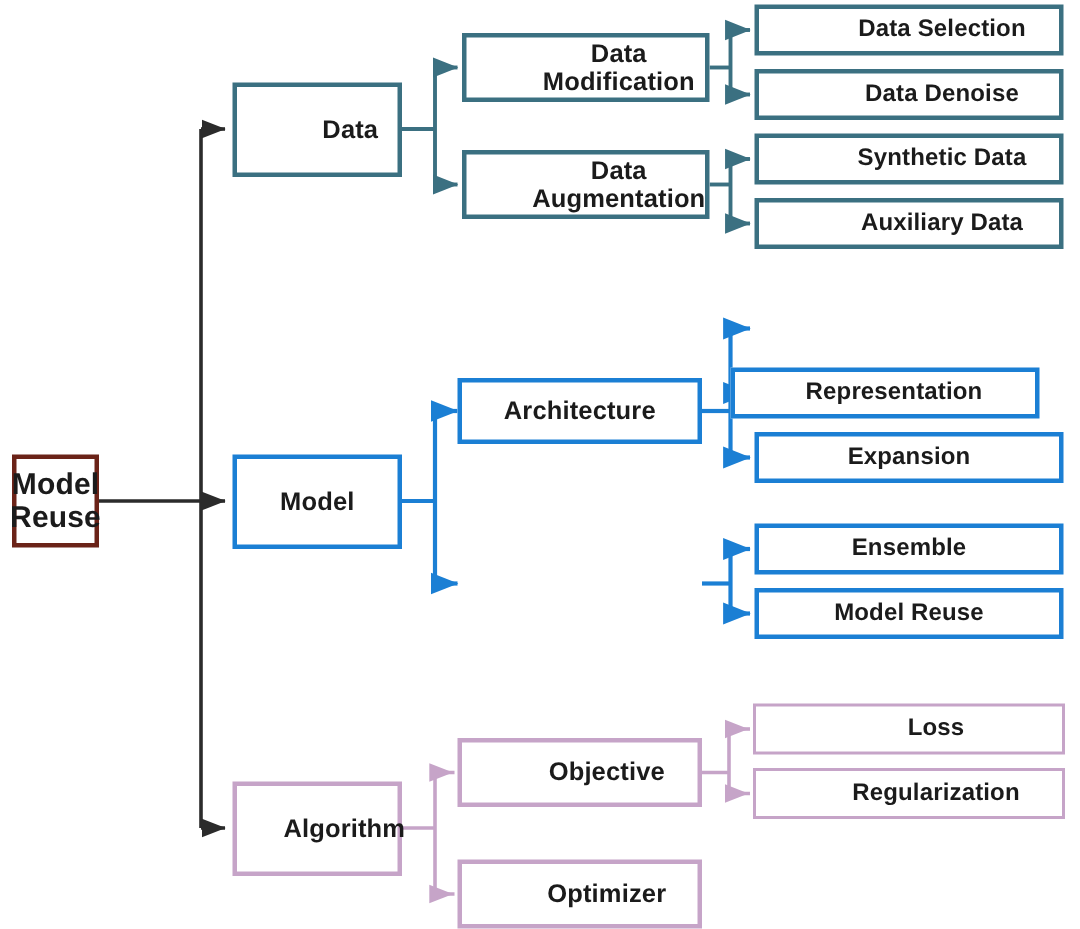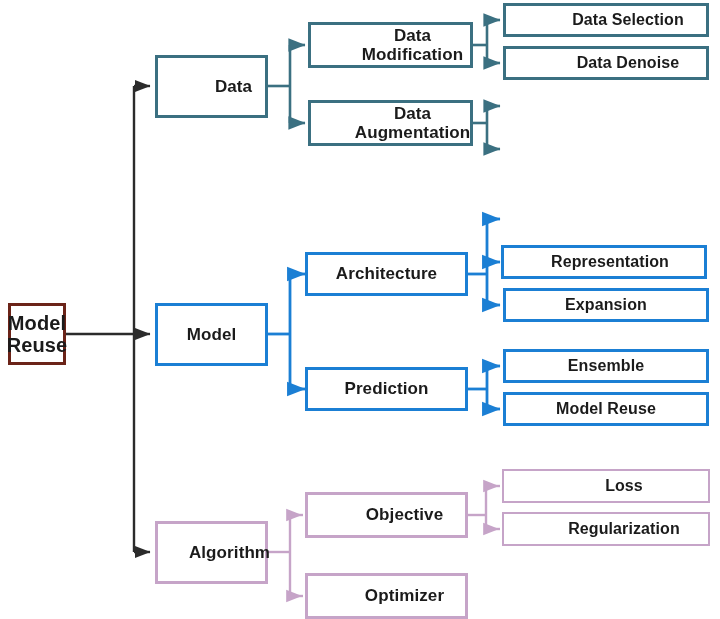--- a/index.html
+++ b/index.html
@@ -122,40 +122,43 @@
 
   <div class="node lvl3 c-data" style="left:308px;top:100px;width:165px;height:46px;flex-direction:column;">
     <span>Data</span>
     <span>Augmentation</span>
   </div>
 
   <div class="node lvl3 c-model" style="left:305px;top:252px;width:163px;height:44px;">
     <span>Architecture</span>
   </div>
 
-  <div class="node lvl3 c-model" style="left:305px;top:367px;width:163px;height:44px;">
-    <span>Prediction</span>
-  </div>
 
   <div class="node lvl3 c-algo" style="left:305px;top:492px;width:163px;height:46px;">
     <span>Objective</span>
   </div>
 
   <div class="node lvl3 c-algo" style="left:305px;top:573px;width:163px;height:46px;">
     <span>Optimizer</span>
   </div>
 
   <div class="node leaf c-data" style="left:503px;top:3px;width:206px;height:34px;">
     <span>Data Selection</span>
   </div>
   <div class="node leaf c-data" style="left:503px;top:46px;width:206px;height:34px;">
     <span>Data Denoise</span>
   </div>
+  <div class="node leaf c-data" style="left:503px;top:89px;width:206px;height:34px;">
+    <span>Synthetic Data</span>
+  </div>
+  <div class="node leaf c-data" style="left:503px;top:132px;width:206px;height:34px;">
+    <span>Auxiliary Data</span>
+  </div>
 
-  <div class="node leaf c-model" style="left:501px;top:245px;width:206px;height:34px;padding-left:12px;">
+  <div class="node leaf c-model" style="left:487px;top:245px;width:206px;height:34px;padding-left:12px;">
     <span>Representation</span>
   </div>
   <div class="node leaf c-model" style="left:503px;top:288px;width:206px;height:34px;">
     <span>Expansion</span>
   </div>
   <div class="node leaf c-model" style="left:503px;top:349px;width:206px;height:34px;">
     <span>Ensemble</span>
   </div>
   <div class="node leaf c-model" style="left:503px;top:392px;width:206px;height:34px;">
     <span>Model Reuse</span>

